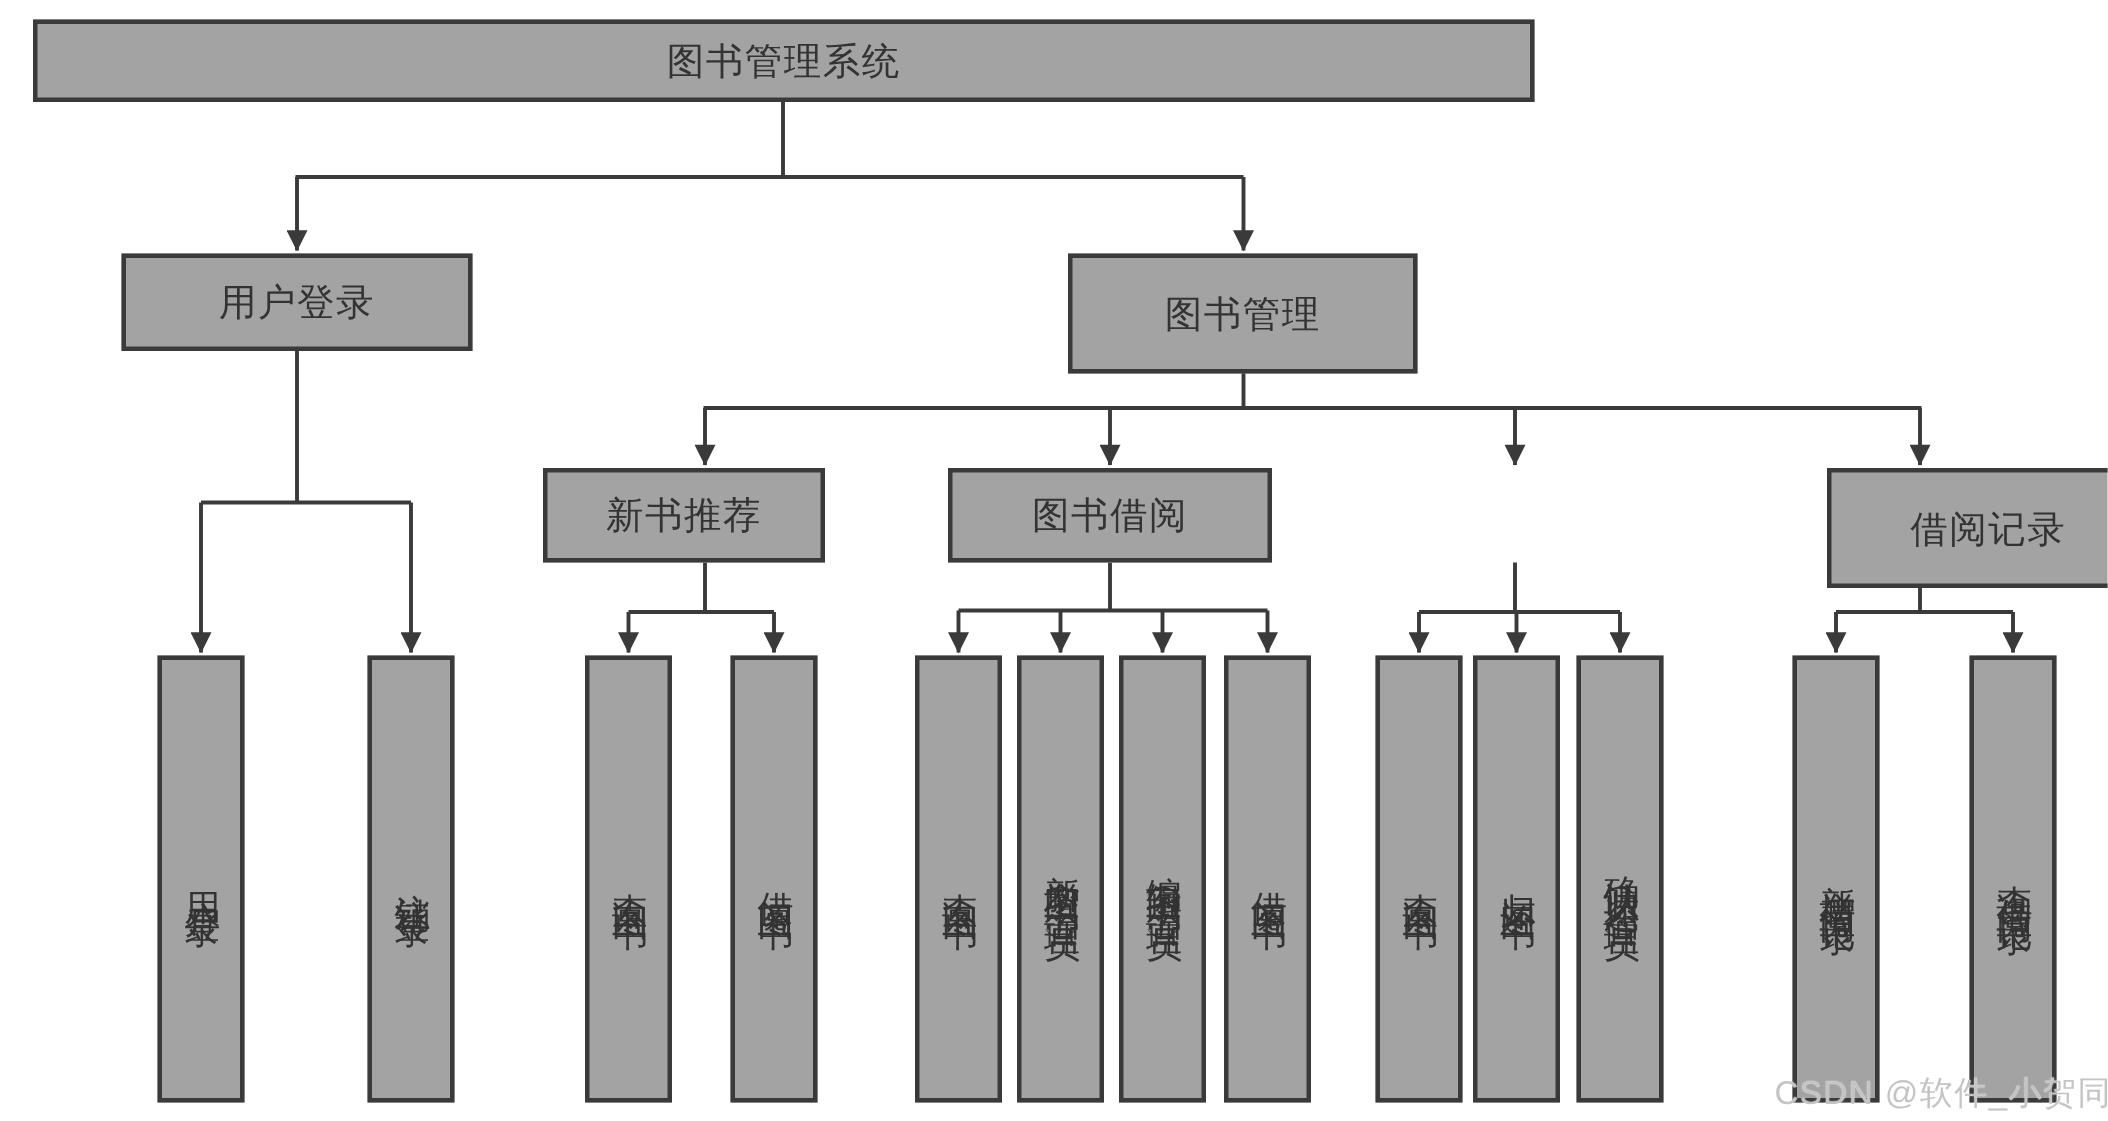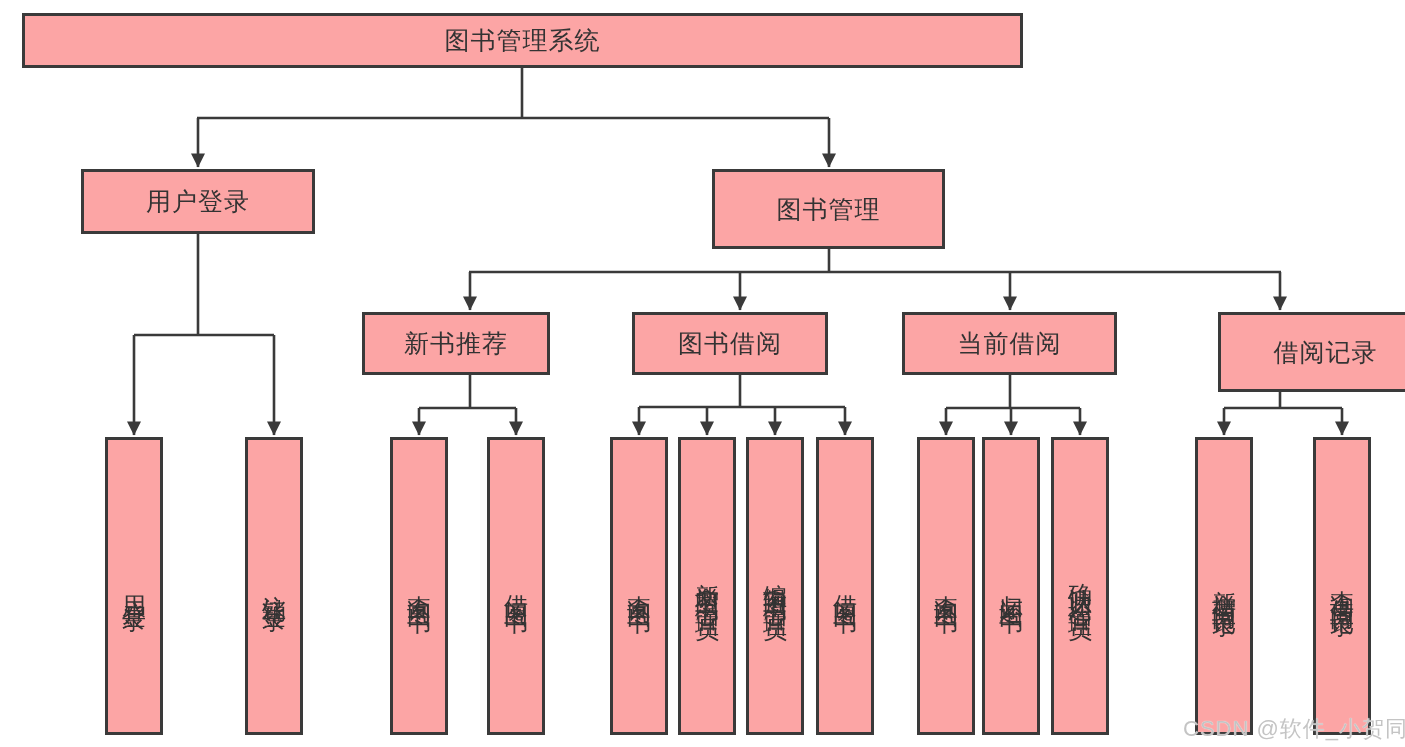--- a/index.html
+++ b/index.html
@@ -11,21 +11,21 @@
   *{box-sizing:border-box;margin:0;padding:0;}
   html,body{background:var(--bg);}
   body{
     font-family:"Liberation Sans","DejaVu Sans",sans-serif;
     width:1405px;height:747px;position:relative;overflow:hidden;
   }
   .canvas{position:absolute;left:0;top:0;width:1405px;height:747px;background:var(--bg);}
   .connectors{position:absolute;left:0;top:0;}
   .ln{stroke:var(--line);stroke-width:2.6;fill:none;}
   .box{
-    position:absolute;border:3px solid var(--line);background:#fca5a5;
+    position:absolute;border:3px solid var(--line);background:#a3a3a3;
     display:flex;align-items:center;justify-content:center;
     color:var(--text);
   }
   .box.h span{font-size:25px;letter-spacing:1px;white-space:nowrap;}
   .box.leaf span{
     writing-mode:vertical-rl;
     font-size:24px;letter-spacing:5px;line-height:1;
     white-space:nowrap;
   }
   .watermark{
@@ -94,25 +94,22 @@
   <div class="box h" style="left:81px;top:169px;width:234px;height:65px">
     <span>用户登录</span>
   </div>
   <div class="box h" style="left:712px;top:169px;width:233px;height:80px">
     <span>图书管理</span>
   </div>
 
   <div class="box h" style="left:362px;top:312px;width:188px;height:63px">
     <span>新书推荐</span>
   </div>
-  <div class="box h" style="left:632px;top:312px;width:196px;height:63px">
+  <div class="box h" style="left:632px;top:312px;width:216px;height:63px">
     <span>图书借阅</span>
-  </div>
-  <div class="box h" style="left:902px;top:312px;width:215px;height:63px">
-    <span>当前借阅</span>
   </div>
   <div class="box h" style="left:1218px;top:312px;width:215px;height:80px">
     <span>借阅记录</span>
   </div>
 
   <div class="box leaf" style="left:105px;top:437px;width:58px;height:298px">
     <span>用户登录</span>
   </div>
   <div class="box leaf" style="left:245px;top:437px;width:58px;height:298px">
     <span>注销登录</span>

